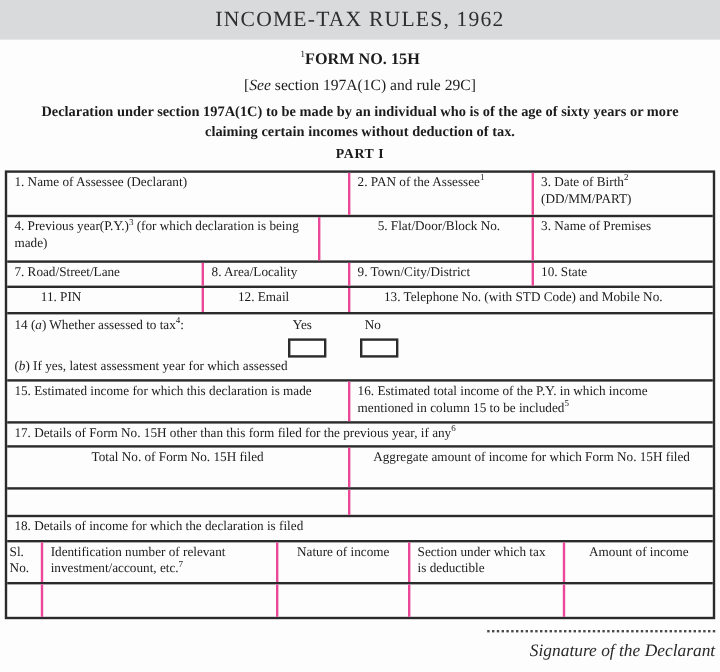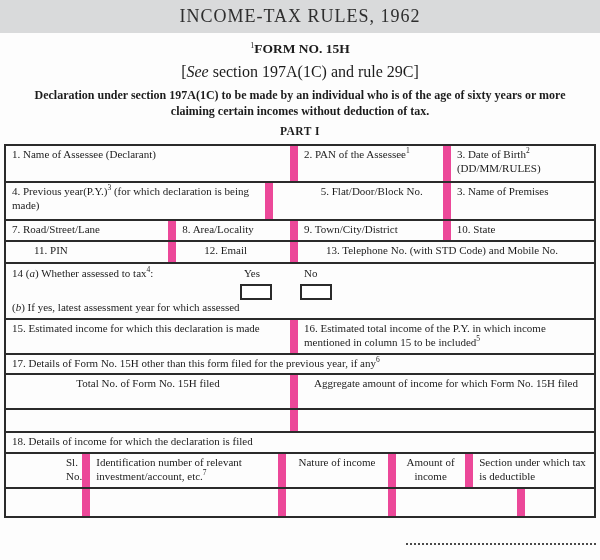--- a/index.html
+++ b/index.html
@@ -7,43 +7,43 @@
   .page {
     width:600px; height:560px; background:#fdfdfd; overflow:hidden;
     font-family:"Liberation Serif", serif; color:#1c1c1c; position:relative;
   }
   .title-bar {
     height:33px; background:#d9dadb; display:flex; align-items:center; justify-content:center;
     font-size:18px; letter-spacing:1px; color:#2e2e2e;
   }
   .form-no { text-align:center; margin-top:8px; font-size:13.5px; font-weight:bold; }
   .form-no sup { font-size:8px; font-weight:normal; }
-  .see-line { text-align:center; margin-top:6px; font-size:16px; }
+  .see-line { text-align:center; margin-top:6px; font-size:13px; }
   .declaration {
     margin:7px auto 0; max-width:548px; text-align:center;
     font-size:12px; font-weight:bold; line-height:1.3;
   }
   .part-label { text-align:center; margin-top:6px; font-size:11.5px; font-weight:bold; letter-spacing:0.5px; }
 
   .form-table { margin:7px 4px 0; border:2px solid #2b2b2b; font-size:11px; line-height:1.25; }
   .t-row { display:flex; }
   .t-row + .t-row { border-top:2px solid #2b2b2b; }
   .cell { padding:2px 6px; }
-  .cell + .cell { border-left:8px solid #ec4899; }
+  .cell + .cell { border-left:2px solid #ec4899; }
   sup { font-size:7.5px; vertical-align:super; line-height:0; }
   .block { display:block; }
   .tc { text-align:center; }
 
   
   .cA1{width:48.3%;} .cA2{width:26.0%;} .cA3{flex:1;}
   .cB1{width:44.0%;border-radius:11px;} .cB2{width:30.3%;padding-left:48px;} .cB3{flex:1;}
   .cC1{width:27.6%;} .cC2{width:20.7%;} .cC3{width:26.0%;} .cC4{flex:1;}
   .cD3{flex:1;}
   .cE1{width:48.3%;} .cE2{flex:1;}
-  .cS1{width:4.8%; padding:2px 12px;margin-left:48px;} .cS2{width:33.3%;} .cS3{width:18.7%;} .cS4{width:21.9%;} .cS5{flex:1;}
+  .cS1{width:4.8%; padding:2px 2px;} .cS2{width:33.3%;} .cS3{width:18.7%;} .cS4{width:21.9%;} .cS5{flex:1;}
 
   
   .h35{min-height:35px;} .h36{min-height:36px;} .h19{min-height:19px;} .h20{min-height:20px;padding-left:28px;}
   .h54{min-height:54px;} .h33{min-height:33px;} .h17{min-height:17px;} .h21{min-height:21px;}
   .h27{min-height:27px;}
 
   .full { width:100%; position:relative; }
   .r14-line1 { position:absolute; top:3px; left:6px; }
   .yes-label { position:absolute; top:3px; left:238px; }
   .no-label  { position:absolute; top:3px; left:298px; }
@@ -70,21 +70,21 @@
 
   <div class="declaration">Declaration under section 197A(1C) to be made by an individual who is of the age of sixty years or more claiming certain incomes without deduction of tax.</div>
 
   <div class="part-label">PART I</div>
 
   <div class="form-table">
 
     <div class="t-row">
       <div class="cell cA1 h35"><span>1. Name of Assessee (Declarant)</span></div>
       <div class="cell cA2 h35"><span>2. PAN of the Assessee</span><sup>1</sup></div>
-      <div class="cell cA3 h35"><span>3. Date of Birth</span><sup>2</sup><span class="block">(DD/MM/RULES)</span></div>
+      <div class="cell cA3 h35"><span>3. Date of Birth</span><sup>2</sup><span class="block">(DD/MM/PART)</span></div>
     </div>
 
     <div class="t-row">
       <div class="cell cB1 h36"><span>4. Previous year(P.Y.)</span><sup>3</sup><span> (for which declaration is being made)</span></div>
       <div class="cell cB2 h36"><span>5. Flat/Door/Block No.</span></div>
       <div class="cell cB3 h36"><span>3. Name of Premises</span></div>
     </div>
 
     <div class="t-row">
       <div class="cell cC1 h19"><span>7. Road/Street/Lane</span></div>
@@ -130,31 +130,32 @@
     </div>
 
     <div class="t-row">
       <div class="cell full h19"><span>18. Details of income for which the declaration is filed</span></div>
     </div>
 
     <div class="t-row">
       <div class="cell cS1 h33"><span>Sl. No.</span></div>
       <div class="cell cS2 h33"><span>Identification number of relevant investment/account, etc.</span><sup>7</sup></div>
       <div class="cell cS3 h33 tc"><span>Nature of income</span></div>
+      <div class="cell cS4 h33"><span>Section under which tax is deductible</span></div>
       <div class="cell cS5 h33 tc"><span>Amount of income</span></div>
-      <div class="cell cS4 h33"><span>Section under which tax is deductible</span></div>
     </div>
 
     <div class="t-row">
       <div class="cell cS1 h27"></div>
       <div class="cell cS2 h27"></div>
       <div class="cell cS3 h27"></div>
       <div class="cell cS4 h27"></div>
       <div class="cell cS5 h27"></div>
     </div>
 
   </div>
 
   <div class="sig-area">
     <div><span class="sig-line"></span></div>
+    <div class="sig-label">Signature of the Declarant</div>
   </div>
 
 </div>
 
 </body></html>

